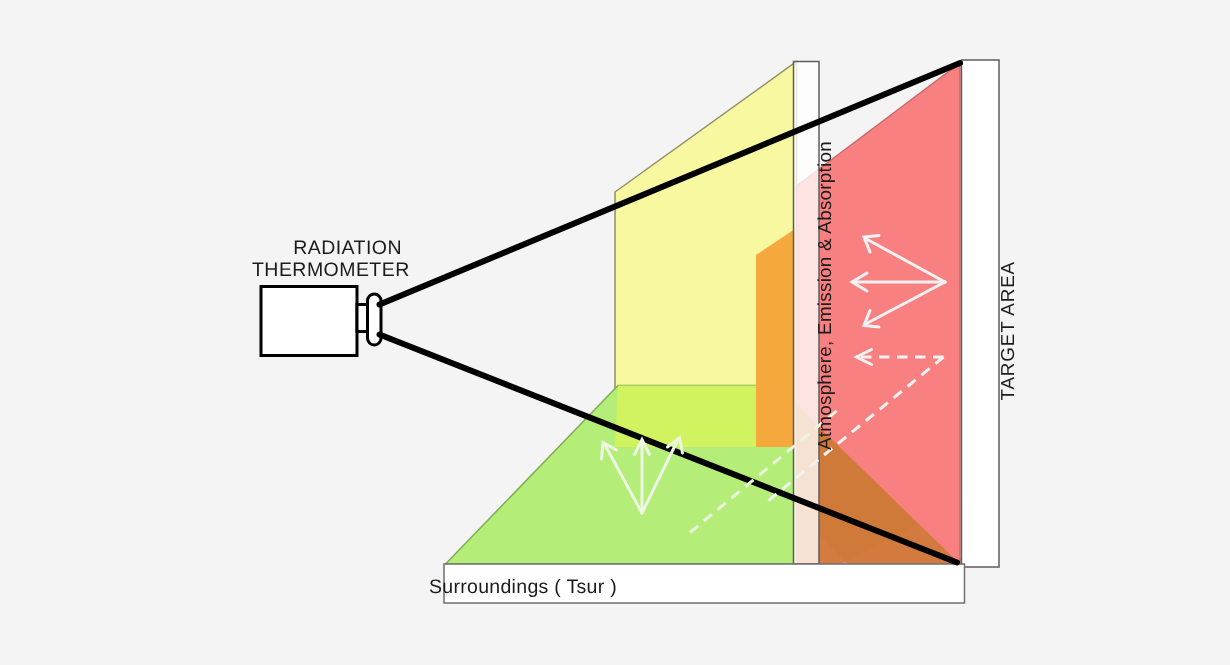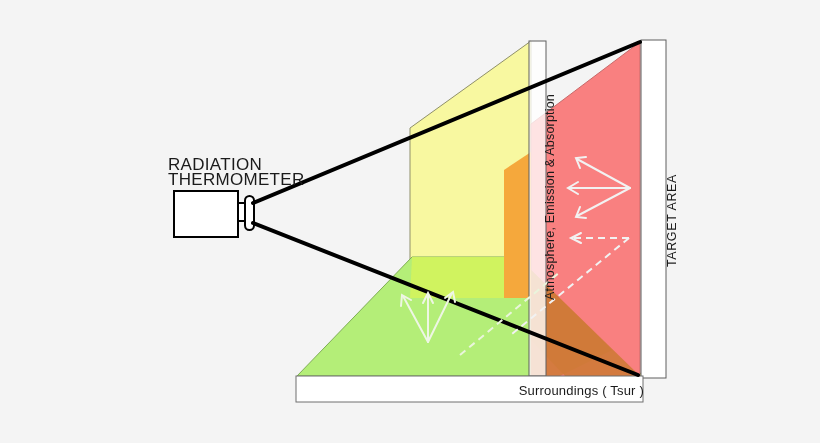--- a/index.html
+++ b/index.html
@@ -31,22 +31,22 @@
     position: absolute;
     color: #1b1b1b;
     font-family: "Liberation Sans", sans-serif;
     white-space: nowrap;
     pointer-events: none;
   }
   #thermometer-label {
     left: 168px;
     top: 157px;
     width: 100px;
-    text-align: left;
-    font-size: 17px;
+    text-align: right;
+    font-size: 13px;
     line-height: 15px;
     letter-spacing: 0.3px;
     white-space: normal;
   }
   #atmosphere-label {
     left: 0;
     top: 0;
     font-size: 12.5px;
     letter-spacing: 0.2px;
     transform-origin: 0 0;
@@ -54,24 +54,24 @@
   }
   #target-area-label {
     left: 0;
     top: 0;
     font-size: 12.5px;
     letter-spacing: 0.6px;
     transform-origin: 0 0;
     transform: translate(665px, 267px) rotate(-90deg);
   }
   #surroundings-label {
-    left: 298px;
+    left: 286px;
     top: 383px;
     width: 346px;
-    text-align: right;
+    text-align: left;
     font-size: 13px;
     letter-spacing: 0.2px;
   }
 </style>
 </head>
 <body>
 
 <div id="diagram-root">
 
   <svg id="scene-svg" viewBox="0 0 820 443">

